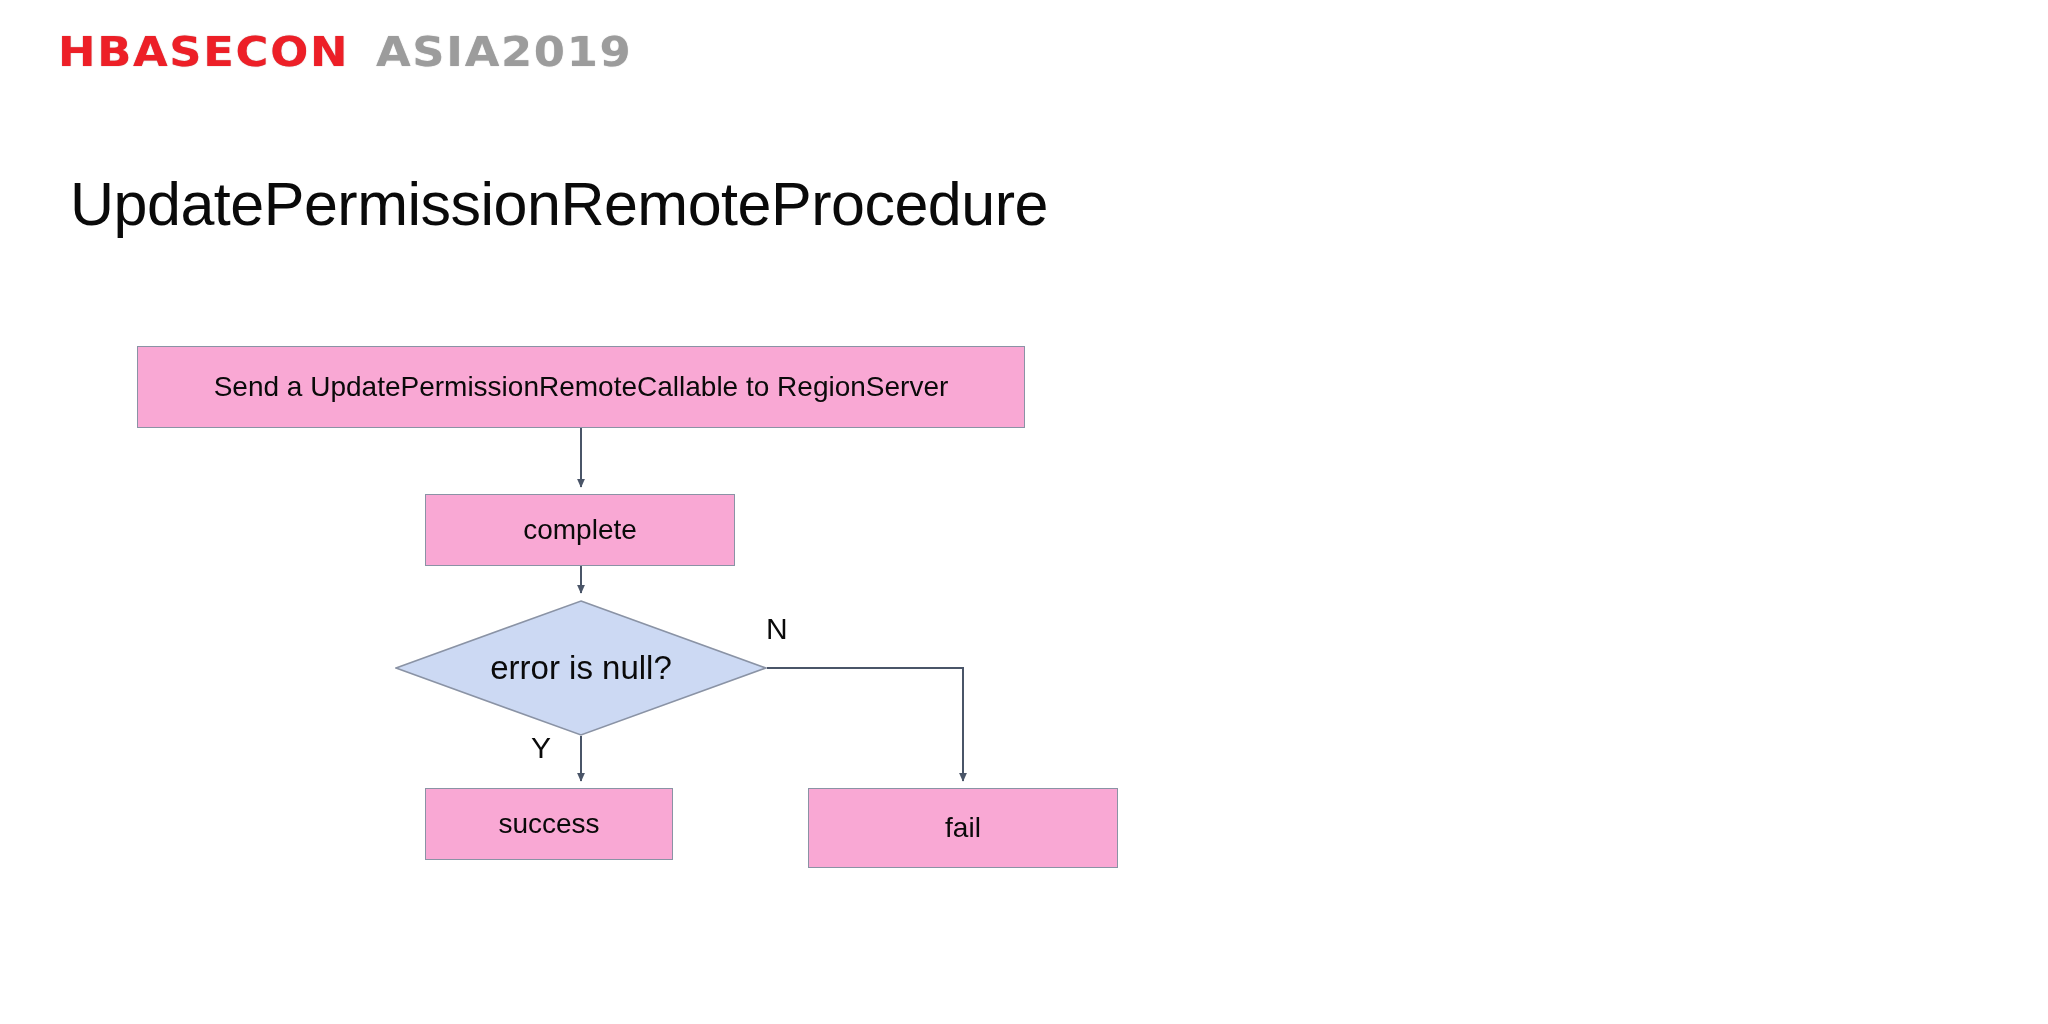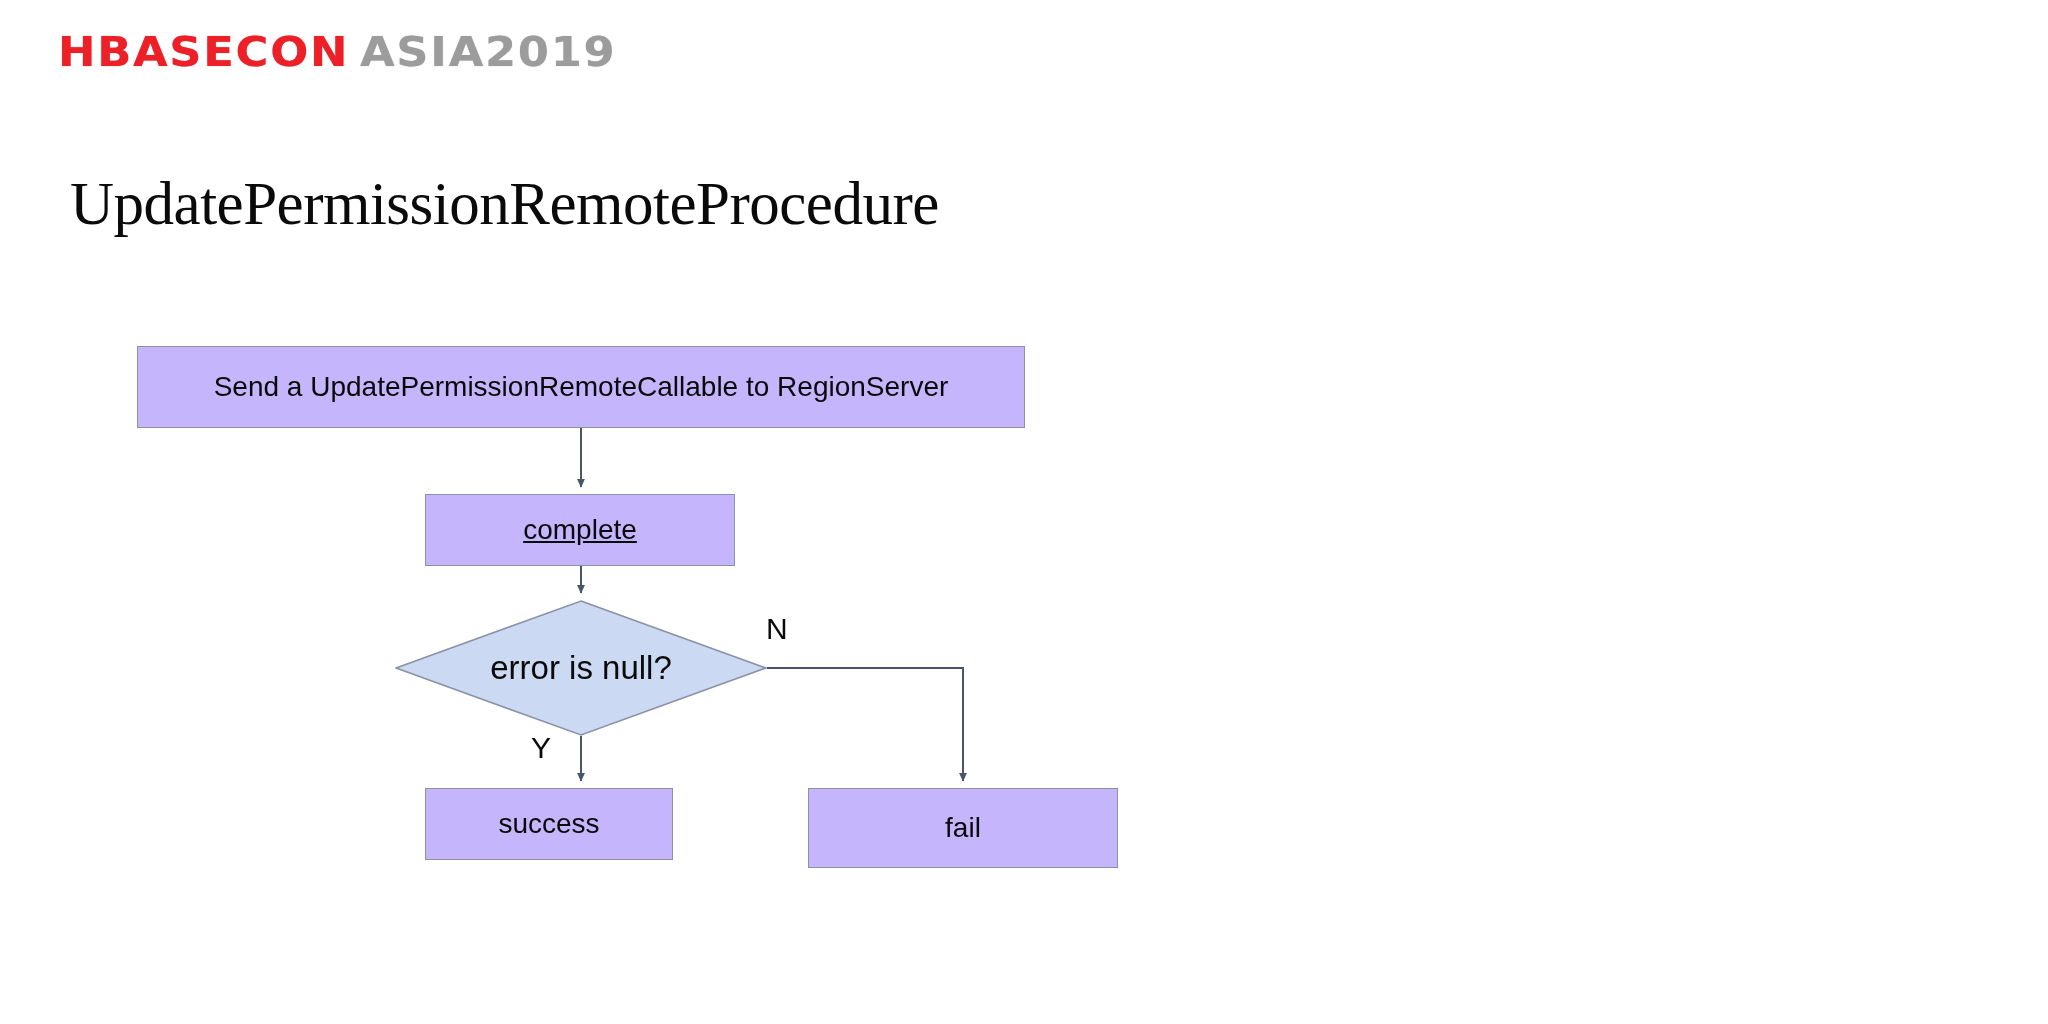--- a/index.html
+++ b/index.html
@@ -15,20 +15,21 @@
     position: relative;
   }
 
   
   #logo {
     position: absolute;
     left: 58px;
     top: 32px;
     display: flex;
     align-items: baseline;
+    gap: 16px;
     white-space: nowrap;
   }
   .logo-word {
     font-family: "DejaVu Sans", sans-serif;
     font-weight: bold;
     font-size: 40px;
     letter-spacing: 1.5px;
     line-height: 1;
     transform: scaleX(1.12);
     transform-origin: left center;
@@ -41,21 +42,21 @@
     color: #9C9C9C;
     margin-left: 42px;
     text-shadow: 0 0 1px rgba(110,110,110,.45);
   }
 
   
   #slide-title {
     position: absolute;
     left: 70px;
     top: 128px;
-    font-family: Liberation Serif, serif;
+    font-family: Liberation Sans, sans-serif;
     font-size: 61px;
     font-weight: 400;
     color: #0a0a0a;
     letter-spacing: -0.5px;
     white-space: nowrap;
   }
 
   
   #flowchart {
     position: absolute;
@@ -69,35 +70,35 @@
     left: 0;
     top: 0;
     width: 2048px;
     height: 1024px;
     pointer-events: none;
   }
 
   .node {
     position: absolute;
     box-sizing: border-box;
-    background: #c4b5fd;
+    background: #f9a8d4;
     border: 1px solid #8a93a5;
     display: flex;
     align-items: center;
     justify-content: center;
     color: #0a0a0a;
     font-family: "Liberation Sans", sans-serif;
     font-size: 28px;
     line-height: 1.15;
     text-align: center;
     white-space: nowrap;
   }
 
   #node-send     { left: 137px; top: 346px; width: 888px; height: 82px; }
-  #node-complete { left: 425px; top: 494px; width: 310px; height: 72px; text-decoration: underline; }
+  #node-complete { left: 425px; top: 494px; width: 310px; height: 72px; }
   #node-success  { left: 425px; top: 788px; width: 248px; height: 72px; }
   #node-fail     { left: 808px; top: 788px; width: 310px; height: 80px; }
 
   
   #node-decision {
     position: absolute;
     left: 395px;
     top: 600px;
     width: 372px;
     height: 136px;

